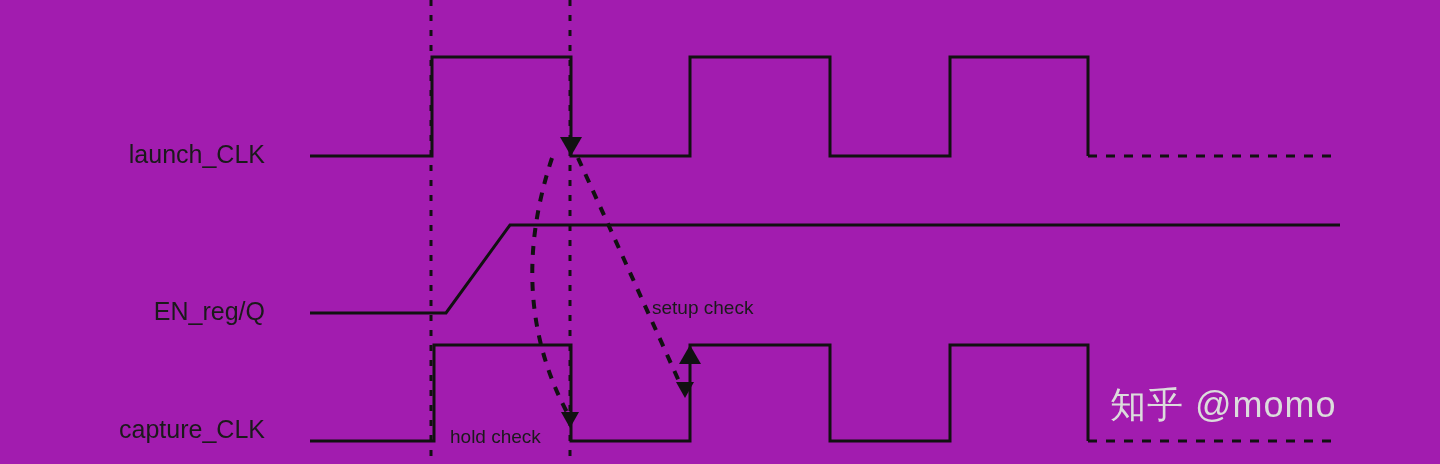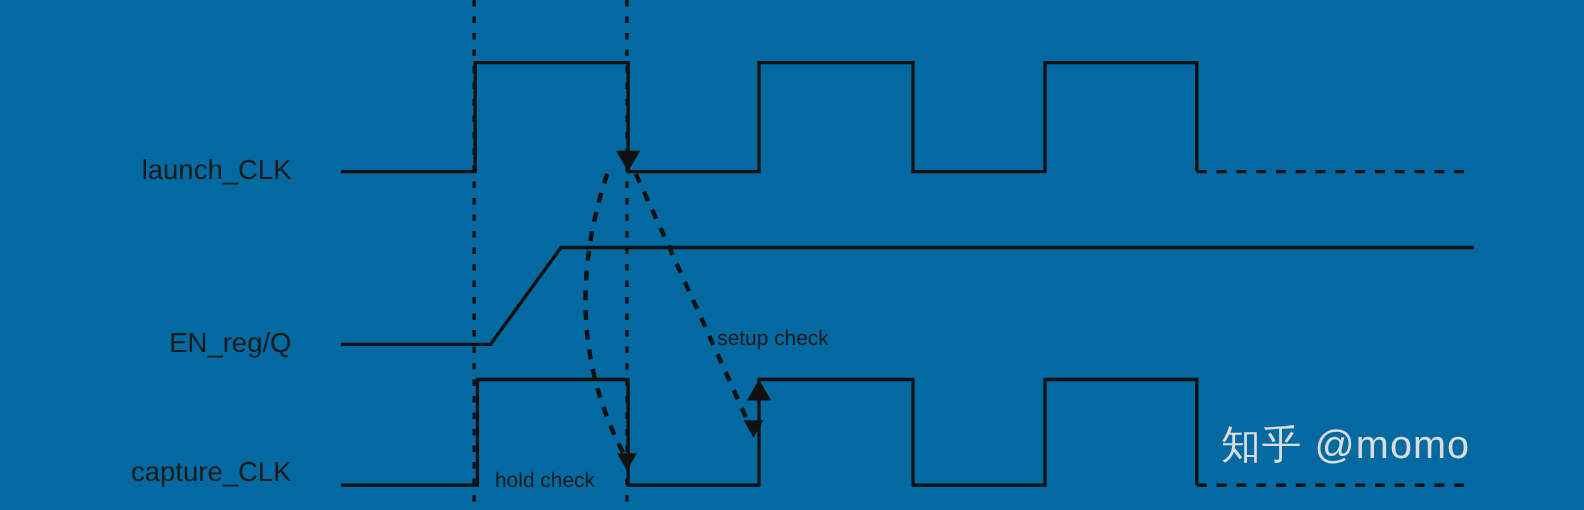--- a/index.html
+++ b/index.html
@@ -10,21 +10,21 @@
   body {
     width: 1440px;
     height: 464px;
     font-family: "Liberation Sans", sans-serif;
     overflow: hidden;
   }
   #diagram-root {
     position: relative;
     width: 1440px;
     height: 464px;
-    background: #0369a1;
+    background: #a21caf;
   }
   #timing-svg {
     position: absolute;
     left: 0;
     top: 0;
     width: 1440px;
     height: 464px;
     display: block;
   }
   .signal-label {

